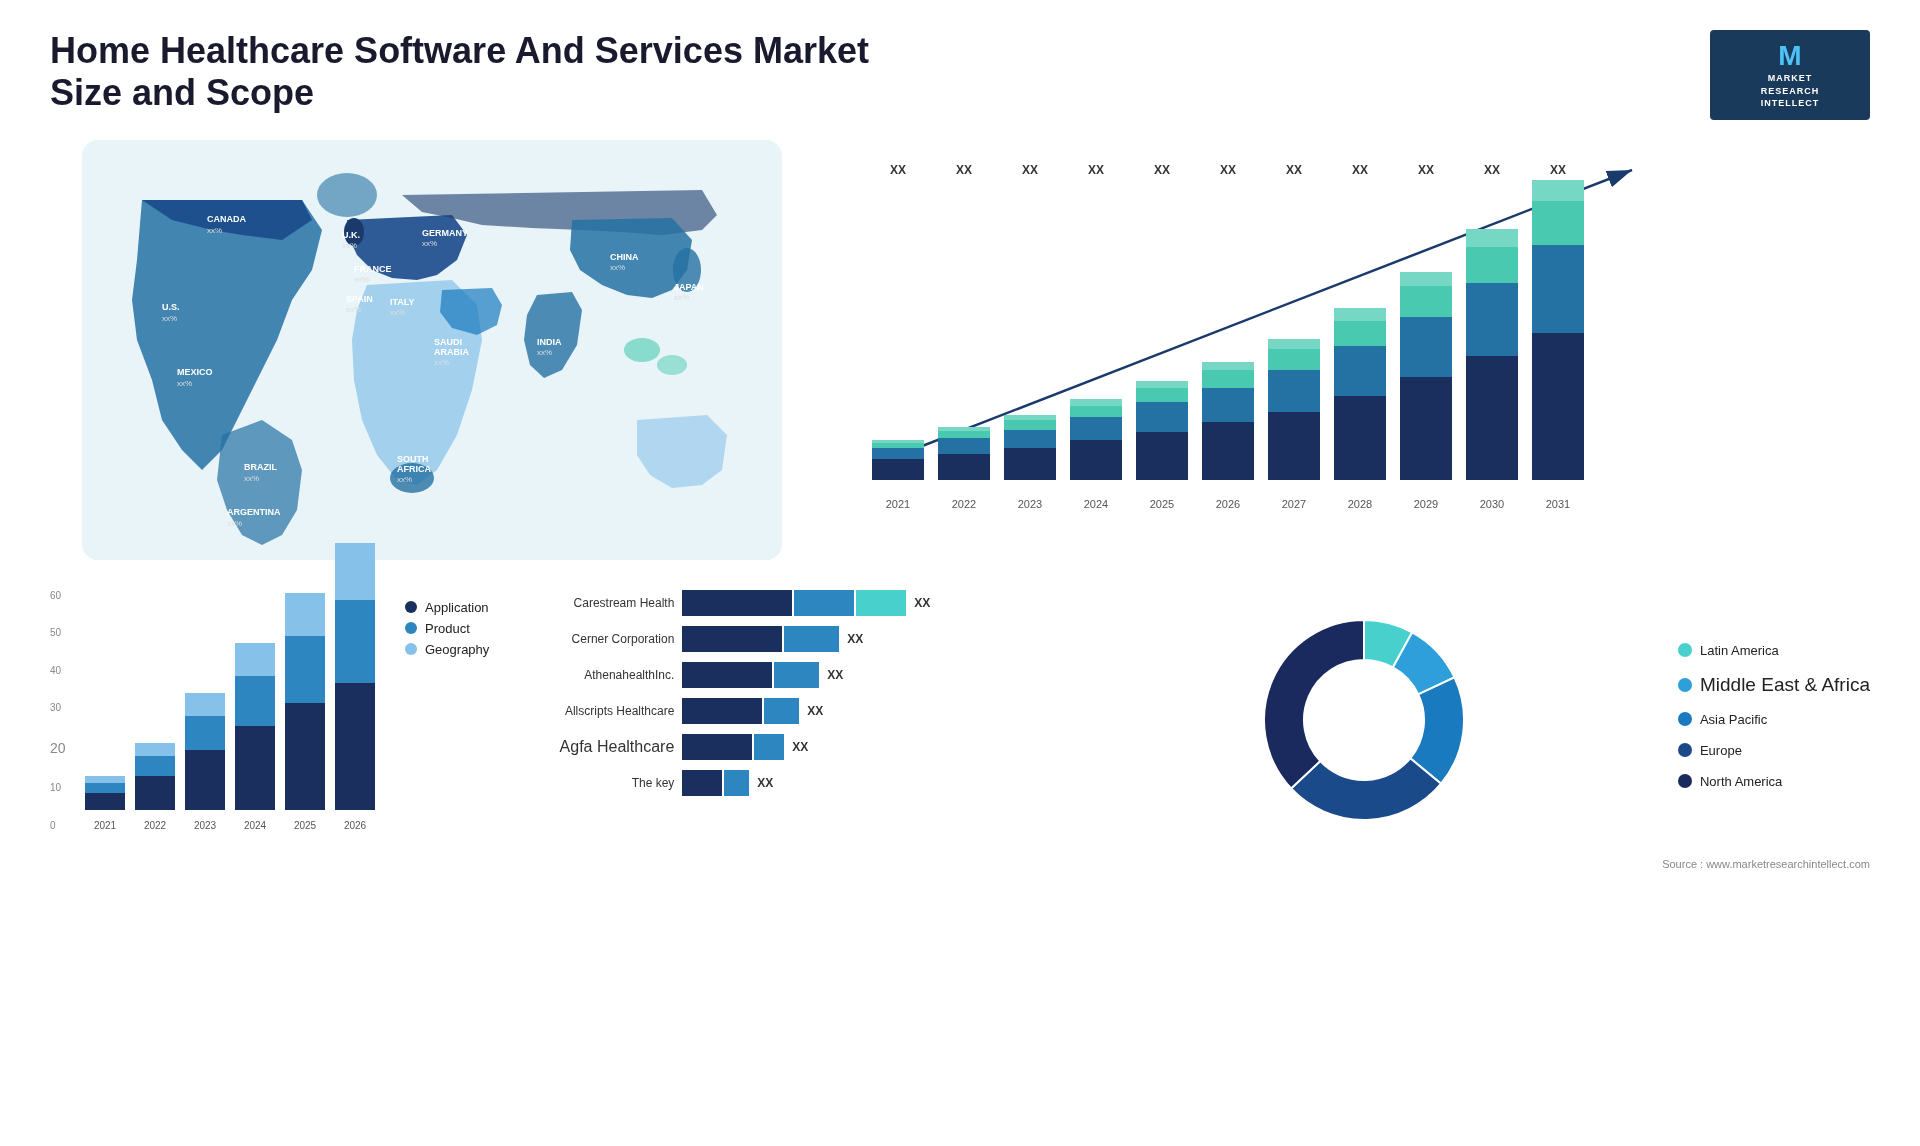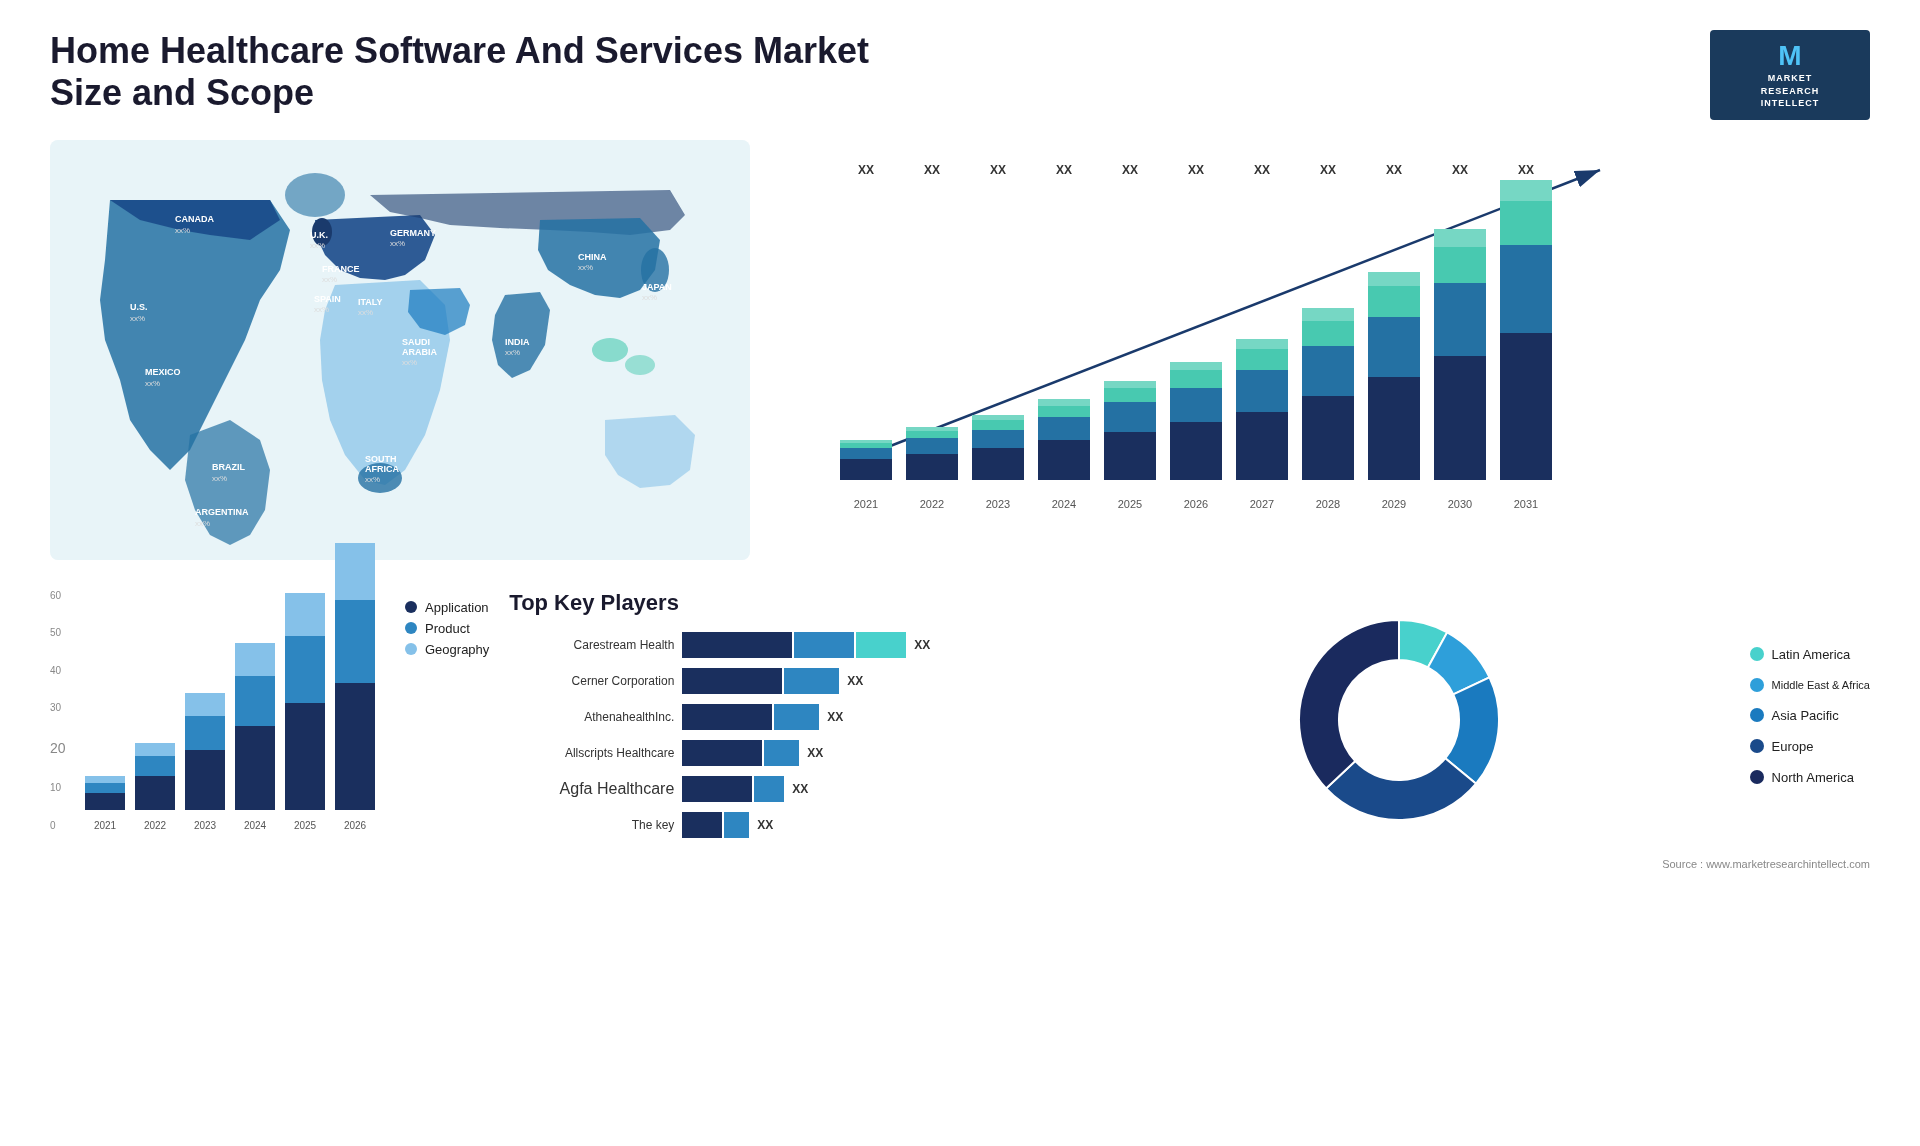--- a/index.html
+++ b/index.html
@@ -50,23 +50,24 @@
     .top-section {
       display: flex;
       gap: 30px;
       margin-bottom: 30px;
       height: 420px;
     }
     
     .map-panel {
       flex: 0 0 700px;
       background: #f8fafc;
-      border-radius: 8px;
+      border-radius: 16px;
       position: relative;
       overflow: hidden;
+      margin-left: 32px;
     }
     .map-svg {
       width: 100%;
       height: 100%;
     }
     
     .chart-panel {
       flex: 1;
       position: relative;
       padding: 10px 20px 50px 60px;
@@ -450,21 +451,20 @@
           </div>
           <div style="display: flex; align-items: center; gap: 8px; font-size: 13px;">
             <div style="width: 12px; height: 12px; border-radius: 50%; background: rgb(133, 193, 233); flex-shrink: 0;"></div>
             <span>Geography</span>
           </div>
         </div>
     </div>
   </div>
 
   <div class="players-panel">
-    <h3>Top Key Players</h3>
     <div id="players-list">
     <div style="display: flex; align-items: center; margin-bottom: 10px; gap: 8px;">
           <div style="font-size: 12px; color: rgb(51, 51, 51); width: 165px; text-align: right; flex-shrink: 0;">Carestream Health</div>
           <div style="display: flex; align-items: center; gap: 2px;">
             <div style="width: 110px; height: 26px; background: rgb(26, 47, 94);"></div>
             <div style="width: 60px; height: 26px; background: rgb(46, 134, 193);"></div>
             <div style="width: 50px; height: 26px; background: rgb(72, 209, 204);"></div>
             <div style="font-size: 12px; font-weight: 700; color: rgb(51, 51, 51); margin-left: 6px;">XX</div>
           </div>
         </div>
@@ -520,21 +520,21 @@
             <path d="M 220.48270524660194 87.42207084349275 A 100 100 0 0 1 207.0513242775789 193.742398974869 L 176.23079456654733 168.24543938492138 A 60 60 0 0 0 184.28962314796118 104.45324250609565 Z" fill="#1a7abf" stroke="white" stroke-width="2"></path>
             <path d="M 207.0513242775789 193.742398974869 A 100 100 0 0 1 57.10313725785883 198.45471059286885 L 86.2618823547153 171.0728263557213 A 60 60 0 0 0 176.23079456654733 168.24543938492138 Z" fill="#1a4a8a" stroke="white" stroke-width="2"></path>
             <path d="M 57.10313725785883 198.45471059286885 A 100 100 0 0 1 129.99999999999997 30 L 130 70 A 60 60 0 0 0 86.2618823547153 171.0728263557213 Z" fill="#1a2a5e" stroke="white" stroke-width="2"></path>
           </svg>
       </div>
       <div class="regional-legend" id="regional-legend">
       <div style="display: flex; align-items: center; gap: 8px; font-size: 13px; margin-bottom: 8px;">
             <div style="width: 14px; height: 14px; border-radius: 50%; background: rgb(72, 209, 204); flex-shrink: 0;"></div>
             <span>Latin America</span>
           </div>
-          <div style="display: flex; align-items: center; gap: 8px; font-size: 11px; margin-bottom: 8px;">
+          <div style="display: flex; align-items: center; gap: 8px; font-size: 19px; margin-bottom: 8px;">
             <div style="width: 14px; height: 14px; border-radius: 50%; background: rgb(46, 159, 218); flex-shrink: 0;"></div>
             <span>Middle East &amp; Africa</span>
           </div>
           <div style="display: flex; align-items: center; gap: 8px; font-size: 13px; margin-bottom: 8px;">
             <div style="width: 14px; height: 14px; border-radius: 50%; background: rgb(26, 122, 191); flex-shrink: 0;"></div>
             <span>Asia Pacific</span>
           </div>
           <div style="display: flex; align-items: center; gap: 8px; font-size: 13px; margin-bottom: 8px;">
             <div style="width: 14px; height: 14px; border-radius: 50%; background: rgb(26, 74, 138); flex-shrink: 0;"></div>
             <span>Europe</span>

